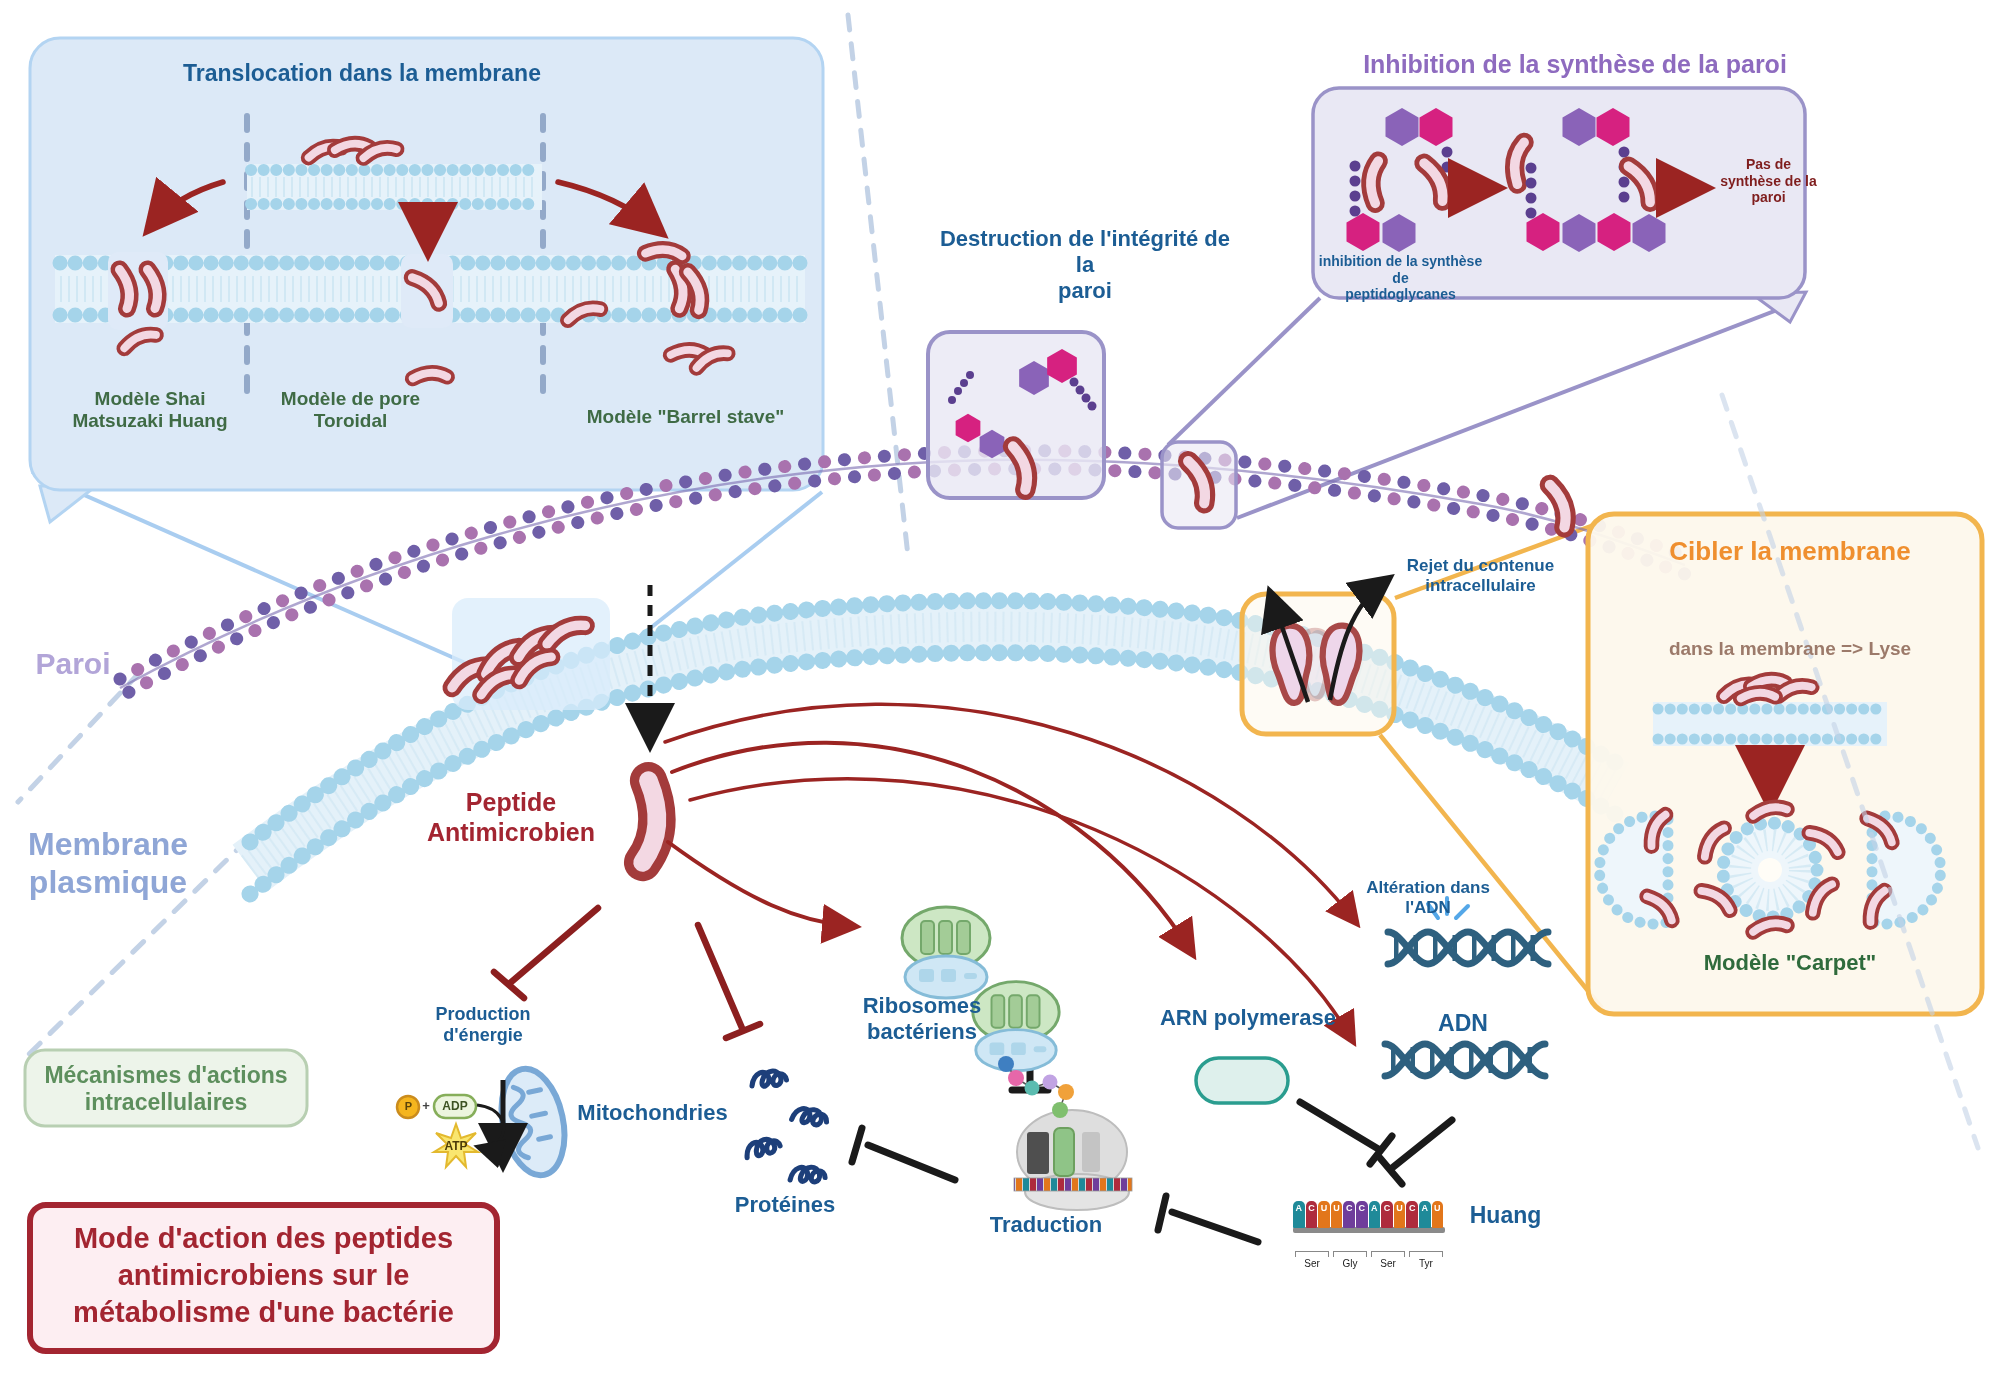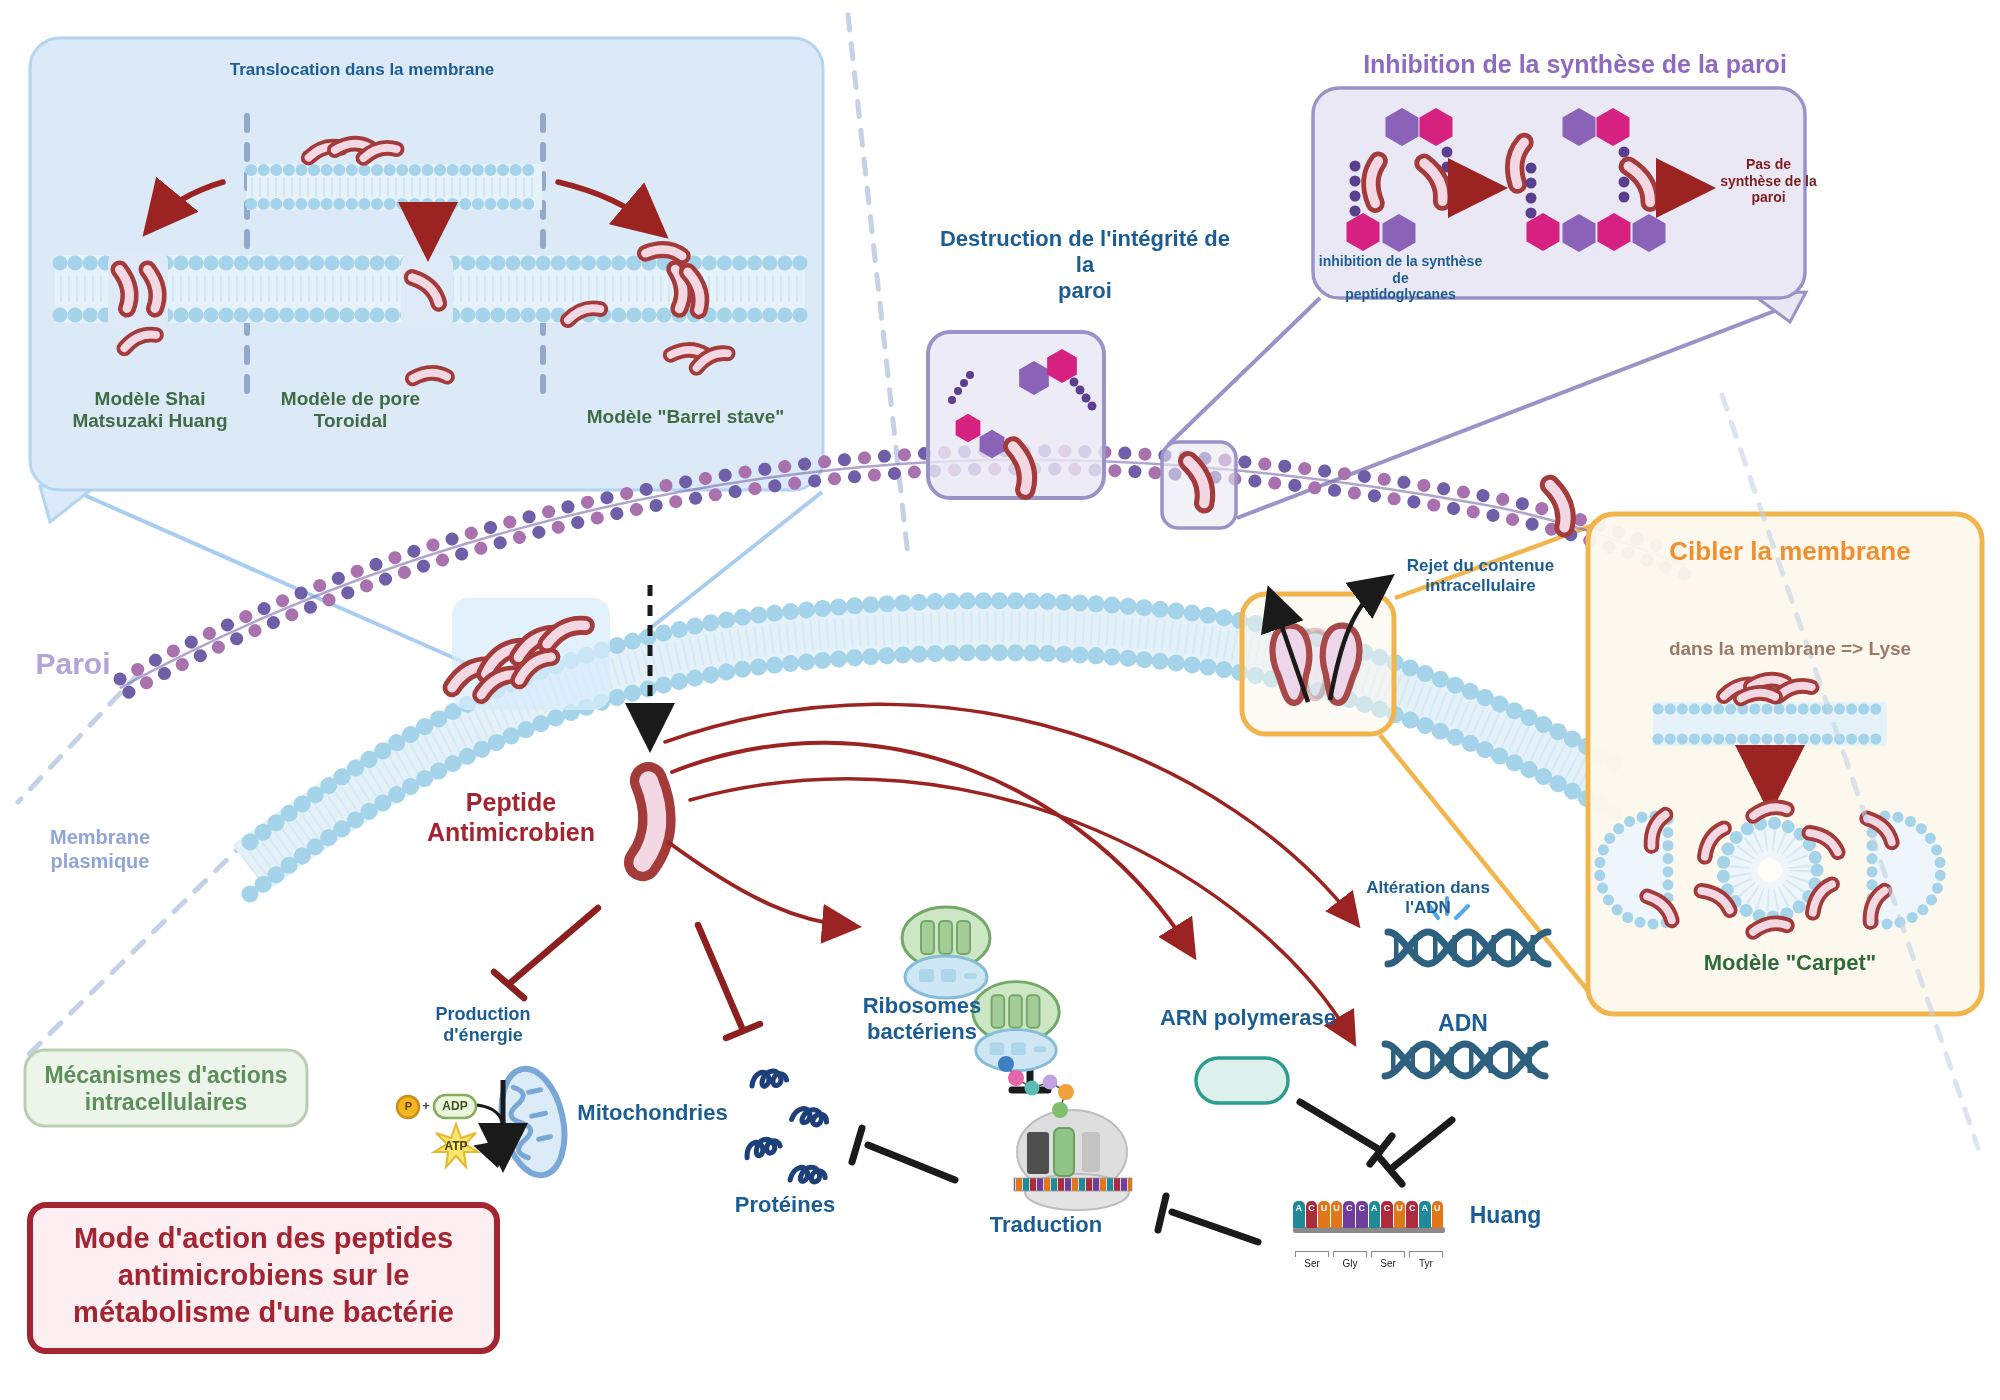--- a/index.html
+++ b/index.html
@@ -330,21 +330,21 @@
   <g stroke="#54a7e8" stroke-width="4" stroke-linecap="round">
     <path d="M1438,918 L1428,904"></path>
         <path d="M1447,914 L1447,898"></path>
         <path d="M1456,918 L1468,906"></path>
   </g>
   <g transform="translate(1385,1040)">
         <use href="#dna"></use>
       </g>
 </svg>
 
-<div class="lbl" style="left:112px;top:60px;width:500px;font-size:17px;color:#1c5d94;">Translocation dans la membrane</div>
+<div class="lbl" style="left:112px;top:60px;width:500px;font-size:23px;color:#1c5d94;">Translocation dans la membrane</div>
 <div class="lbl" style="left:55px;top:388px;width:190px;font-size:19px;color:#3f6b45;">Modèle Shai
 Matsuzaki Huang</div>
 <div class="lbl" style="left:268px;top:388px;width:165px;font-size:19px;color:#3f6b45;">Modèle de pore
 Toroidal</div>
 <div class="lbl" style="left:578px;top:406px;width:215px;font-size:19px;color:#3f6b45;">Modèle "Barrel stave"</div>
 
 <div class="lbl" style="left:1325px;top:50px;width:500px;font-size:25px;color:#8e6bbf;">Inhibition de la synthèse de la paroi</div>
 <div class="lbl" style="left:1318px;top:253px;width:165px;font-size:14px;color:#1c5d94;">inhibition de la synthèse de
 peptidoglycanes</div>
 <div class="lbl" style="left:1706px;top:156px;width:125px;font-size:14px;color:#7f1d1d;">Pas de
@@ -354,21 +354,21 @@
 <div class="lbl" style="left:935px;top:226px;width:300px;font-size:22px;color:#1c5d94;">Destruction de l'intégrité de la
 paroi</div>
 <div class="lbl" style="left:1388px;top:556px;width:185px;font-size:17px;color:#1c5d94;">Rejet du contenue
 intracellulaire</div>
 
 <div class="lbl" style="left:1640px;top:536px;width:300px;font-size:26px;color:#ef8f2f;">Cibler la membrane</div>
 <div class="lbl" style="left:1618px;top:638px;width:344px;font-size:19px;color:#9c7a6a;">dans la membrane =&gt; Lyse</div>
 <div class="lbl" style="left:1640px;top:950px;width:300px;font-size:22px;color:#2f6b3c;">Modèle "Carpet"</div>
 
 <div class="lbl" style="left:18px;top:646px;width:110px;font-size:30px;color:#b2a5d8;">Paroi</div>
-<div class="lbl" style="left:5px;top:826px;width:190px;font-size:20px;color:#8fa6d6;">Membrane
+<div class="lbl" style="left:13px;top:826px;width:190px;font-size:32px;color:#8fa6d6;">Membrane
 plasmique</div>
 <div class="lbl" style="left:395px;top:788px;width:232px;font-size:25px;color:#a32531;">Peptide
 Antimicrobien</div>
 
 <div class="lbl" style="left:40px;top:1062px;width:252px;font-size:23px;color:#5d8f5d;">Mécanismes d'actions
 intracellulaires</div>
 
 <div class="lbl" style="left:418px;top:1004px;width:130px;font-size:18px;color:#1c5d94;">Production
 d'énergie</div>
 <div class="lbl" style="left:570px;top:1100px;width:165px;font-size:22px;color:#1c5d94;">Mitochondries</div>

